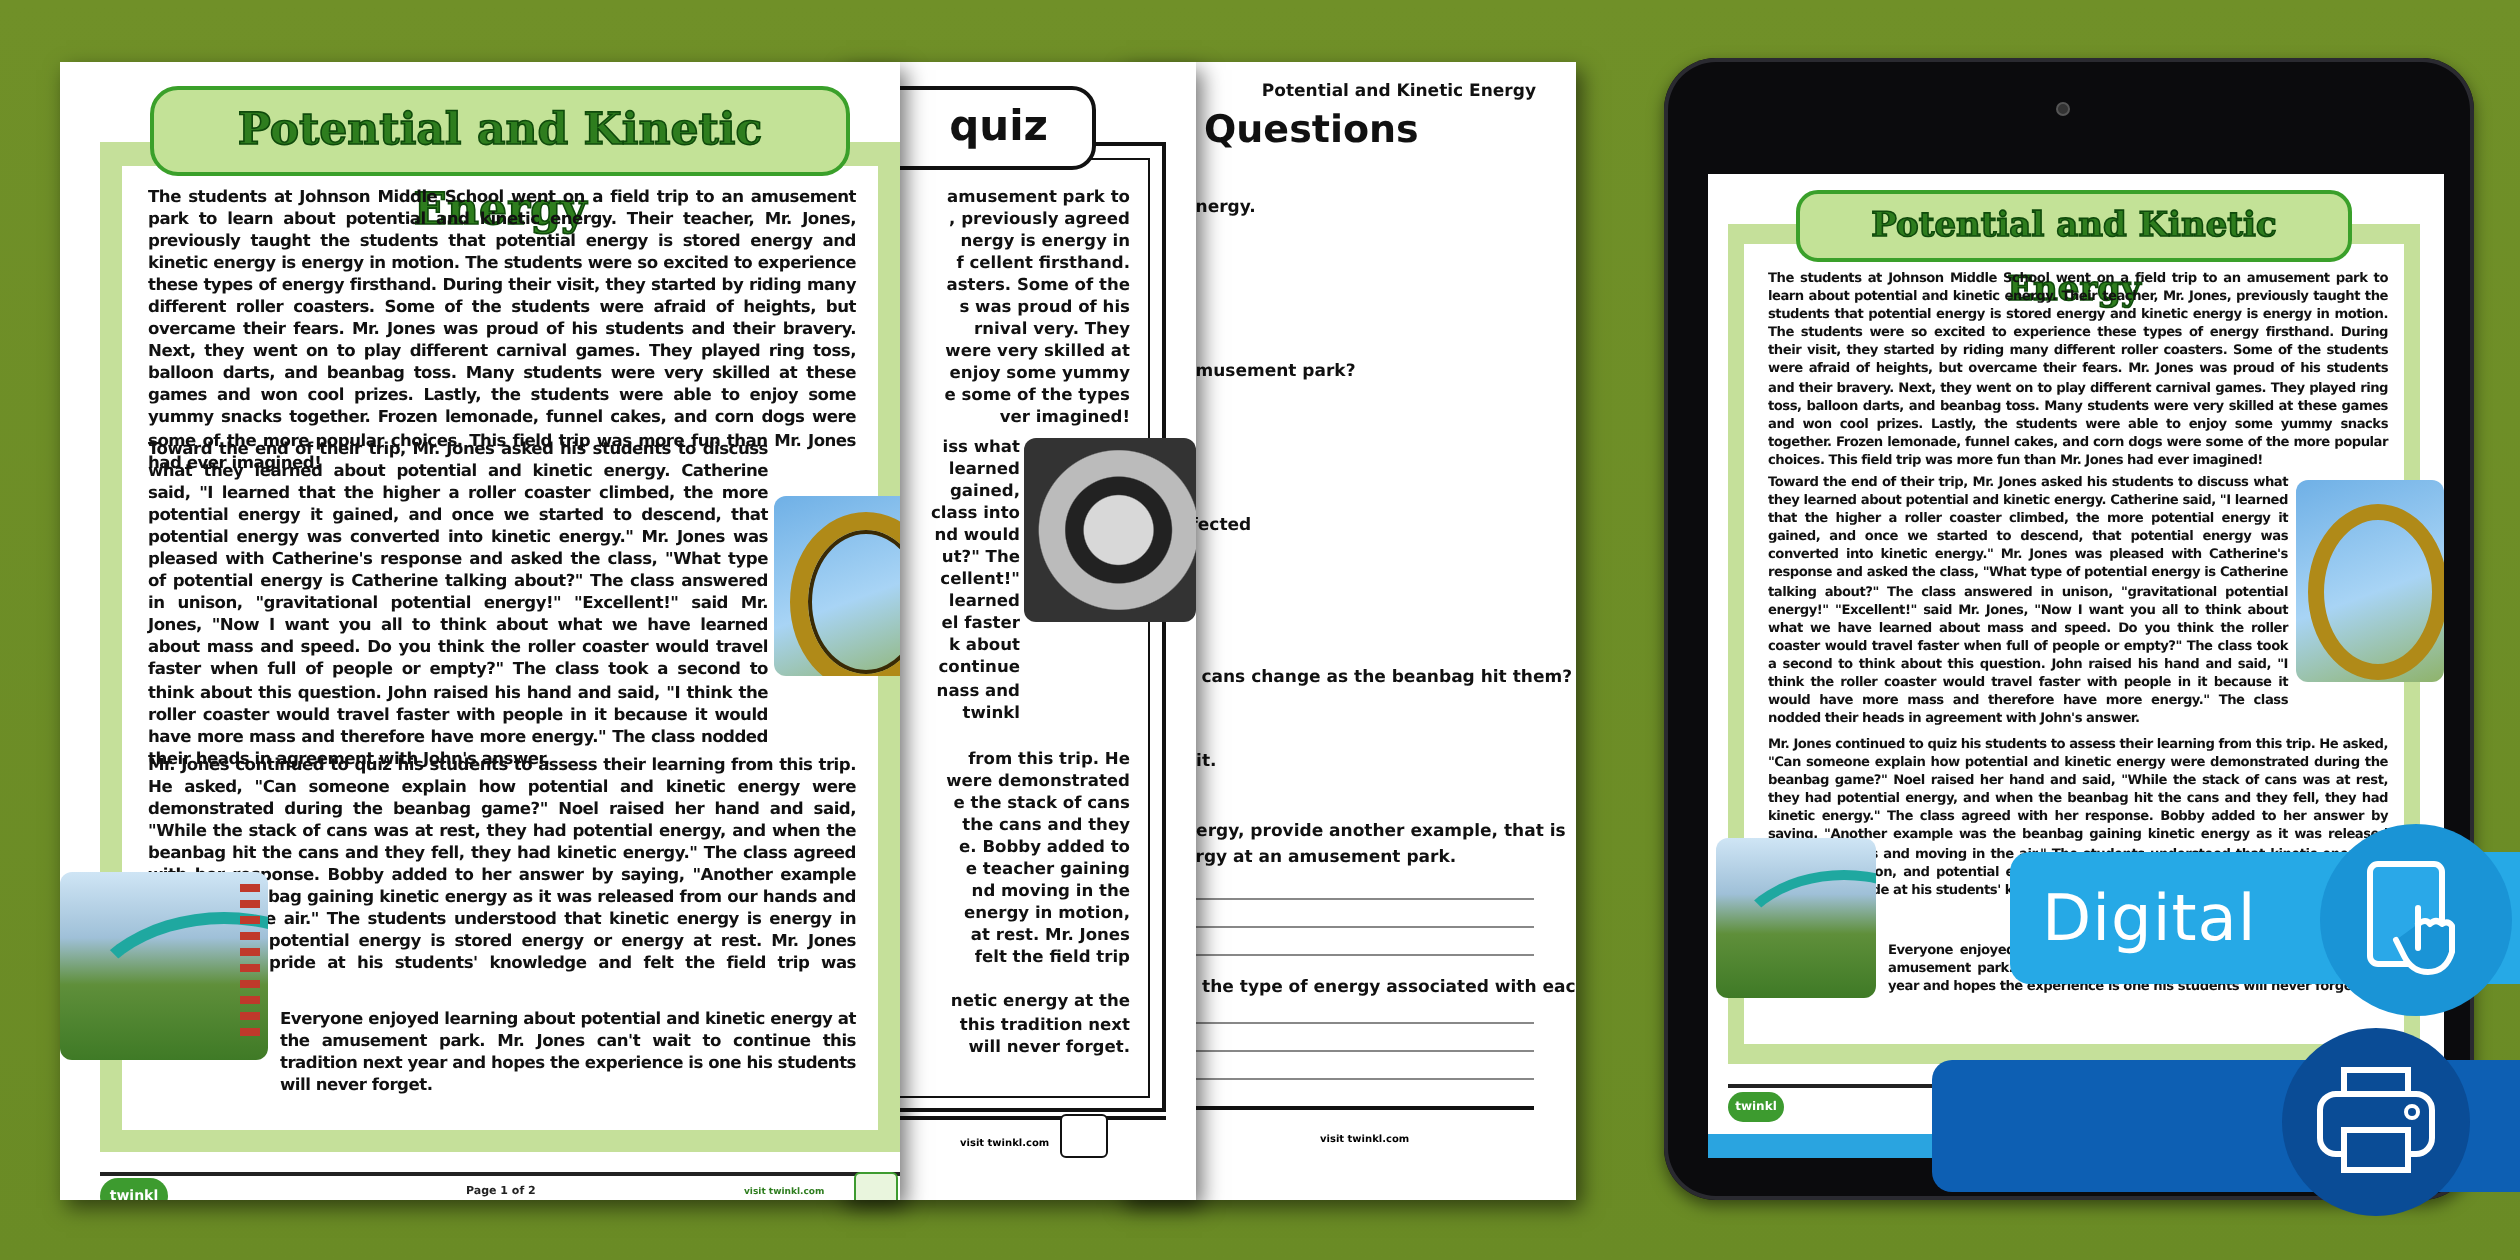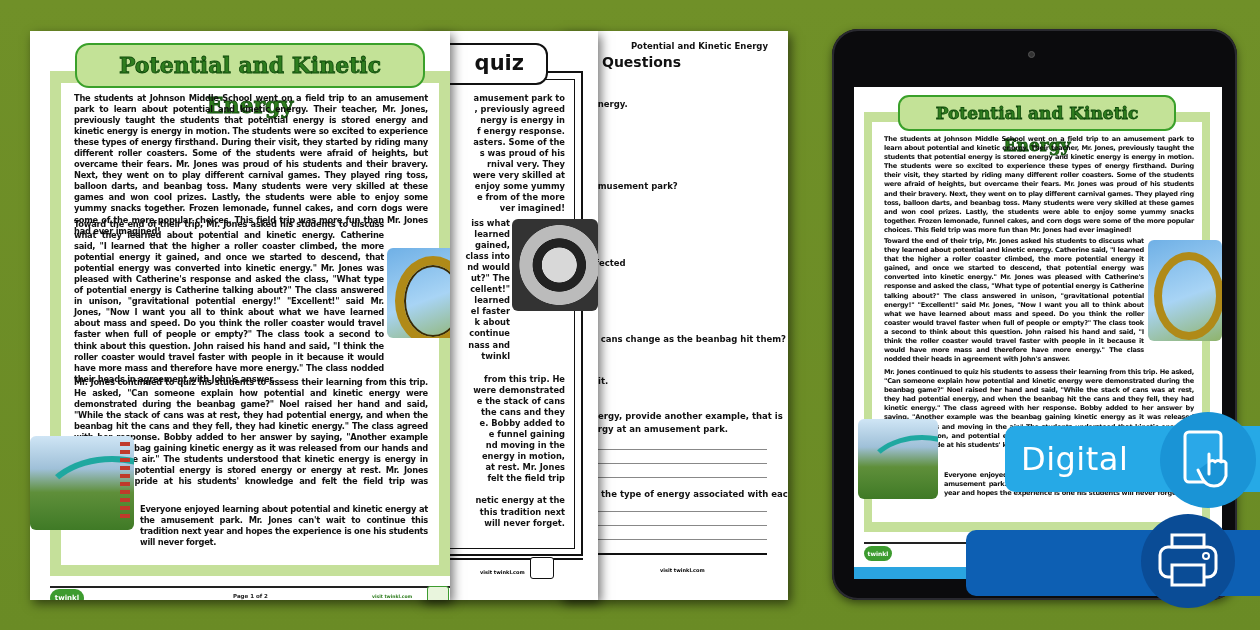--- a/index.html
+++ b/index.html
@@ -6,21 +6,21 @@
   body { width: 1260px; height: 630px; overflow: hidden; background: #6b8e23; font-family: "DejaVu Sans", sans-serif; position: relative; }
   .bg { position: absolute; inset: 0; background: linear-gradient(180deg, #709028 0%, #6a8b25 100%); }
 
   
   .page { position: absolute; background: #fff; box-shadow: 3px 4px 10px rgba(0,0,0,0.55); overflow: hidden; }
   .body-text { font-family: "DejaVu Sans", sans-serif; font-size: 8.3px; line-height: 11.05px; color: #111; text-align: justify; font-weight: bold; letter-spacing: -0.25px; }
 
   
   #page3 { left: 560px; top: 31px; width: 228px; height: 569px; z-index: 1; }
   #page3 .hdr-small { position: absolute; right: 20px; top: 10px; font-size: 8.5px; font-weight: bold; color: #111; }
-  #page3 .q-title { position: absolute; left: 42px; top: 23px; font-size: 14px; font-weight: bold; color: #111; font-family: "DejaVu Sans", sans-serif; }
+  #page3 .q-title { position: absolute; left: 42px; top: 23px; font-size: 19px; font-weight: bold; color: #111; font-family: "DejaVu Sans", sans-serif; }
   #page3 .q-line { position: absolute; left: 32px; font-size: 8.5px; color: #111; white-space: nowrap; font-weight: bold; }
   #page3 .rule { position: absolute; left: 32px; width: 175px; height: 1px; background: #888; }
   #page3 .rule.dark { background: #111; height: 2px; }
   #page3 .foot { position: absolute; left: 100px; top: 556px; font-size: 5px; font-weight: bold; }
 
   
   #page2 { left: 420px; top: 31px; width: 178px; height: 569px; z-index: 2; }
   #page2 .frame { position: absolute; left: 0; top: 40px; width: 163px; height: 485px; border: 2px solid #111; border-left: none; }
   #page2 .frame2 { position: absolute; left: 0; top: 48px; width: 155px; height: 470px; border: 1.5px solid #111; border-left: none; }
   #page2 .title-pill { position: absolute; left: -80px; top: 12px; width: 208px; height: 42px; border: 2.5px solid #111; border-radius: 12px; background: #fff; }
@@ -106,27 +106,27 @@
 <div class="page" id="page2">
   <div class="frame"></div>
   <div class="frame2"></div>
   <div class="title-pill">
     <span>quiz</span>
   </div>
   <div class="col" style="top:62px">
     <div>amusement park to</div>
       <div>, previously agreed</div>
       <div>nergy is energy in</div>
-      <div>f energy response.</div>
+      <div>f cellent firsthand.</div>
       <div>asters. Some of the</div>
       <div>s was proud of his</div>
       <div>rnival very. They</div>
       <div>were very skilled at</div>
       <div>enjoy some yummy</div>
-      <div>e from of the more</div>
+      <div>e some of the types</div>
       <div>ver imagined!</div>
   </div>
   <div class="col" style="top:187px; width:80px;">
     <div>iss what</div>
       <div>learned</div>
       <div>gained,</div>
       <div>class into</div>
       <div>nd would</div>
       <div>ut?" The</div>
       <div>cellent!"</div>
@@ -137,21 +137,21 @@
       <div>nass and</div>
       <div>twinkl</div>
   </div>
   <div class="bw-photo"></div>
   <div class="col" style="top:343px">
     <div>from this trip. He</div>
       <div>were demonstrated</div>
       <div>e the stack of cans</div>
       <div>the cans and they</div>
       <div>e. Bobby added to</div>
-      <div>e funnel gaining</div>
+      <div>e teacher gaining</div>
       <div>nd moving in the</div>
       <div>energy in motion,</div>
       <div>at rest. Mr. Jones</div>
       <div>felt the field trip</div>
       <div style="height:11px"></div>
       <div>netic energy at the</div>
       <div>this tradition next</div>
       <div>will never forget.</div>
   </div>
   <div class="foot-rule"></div>

